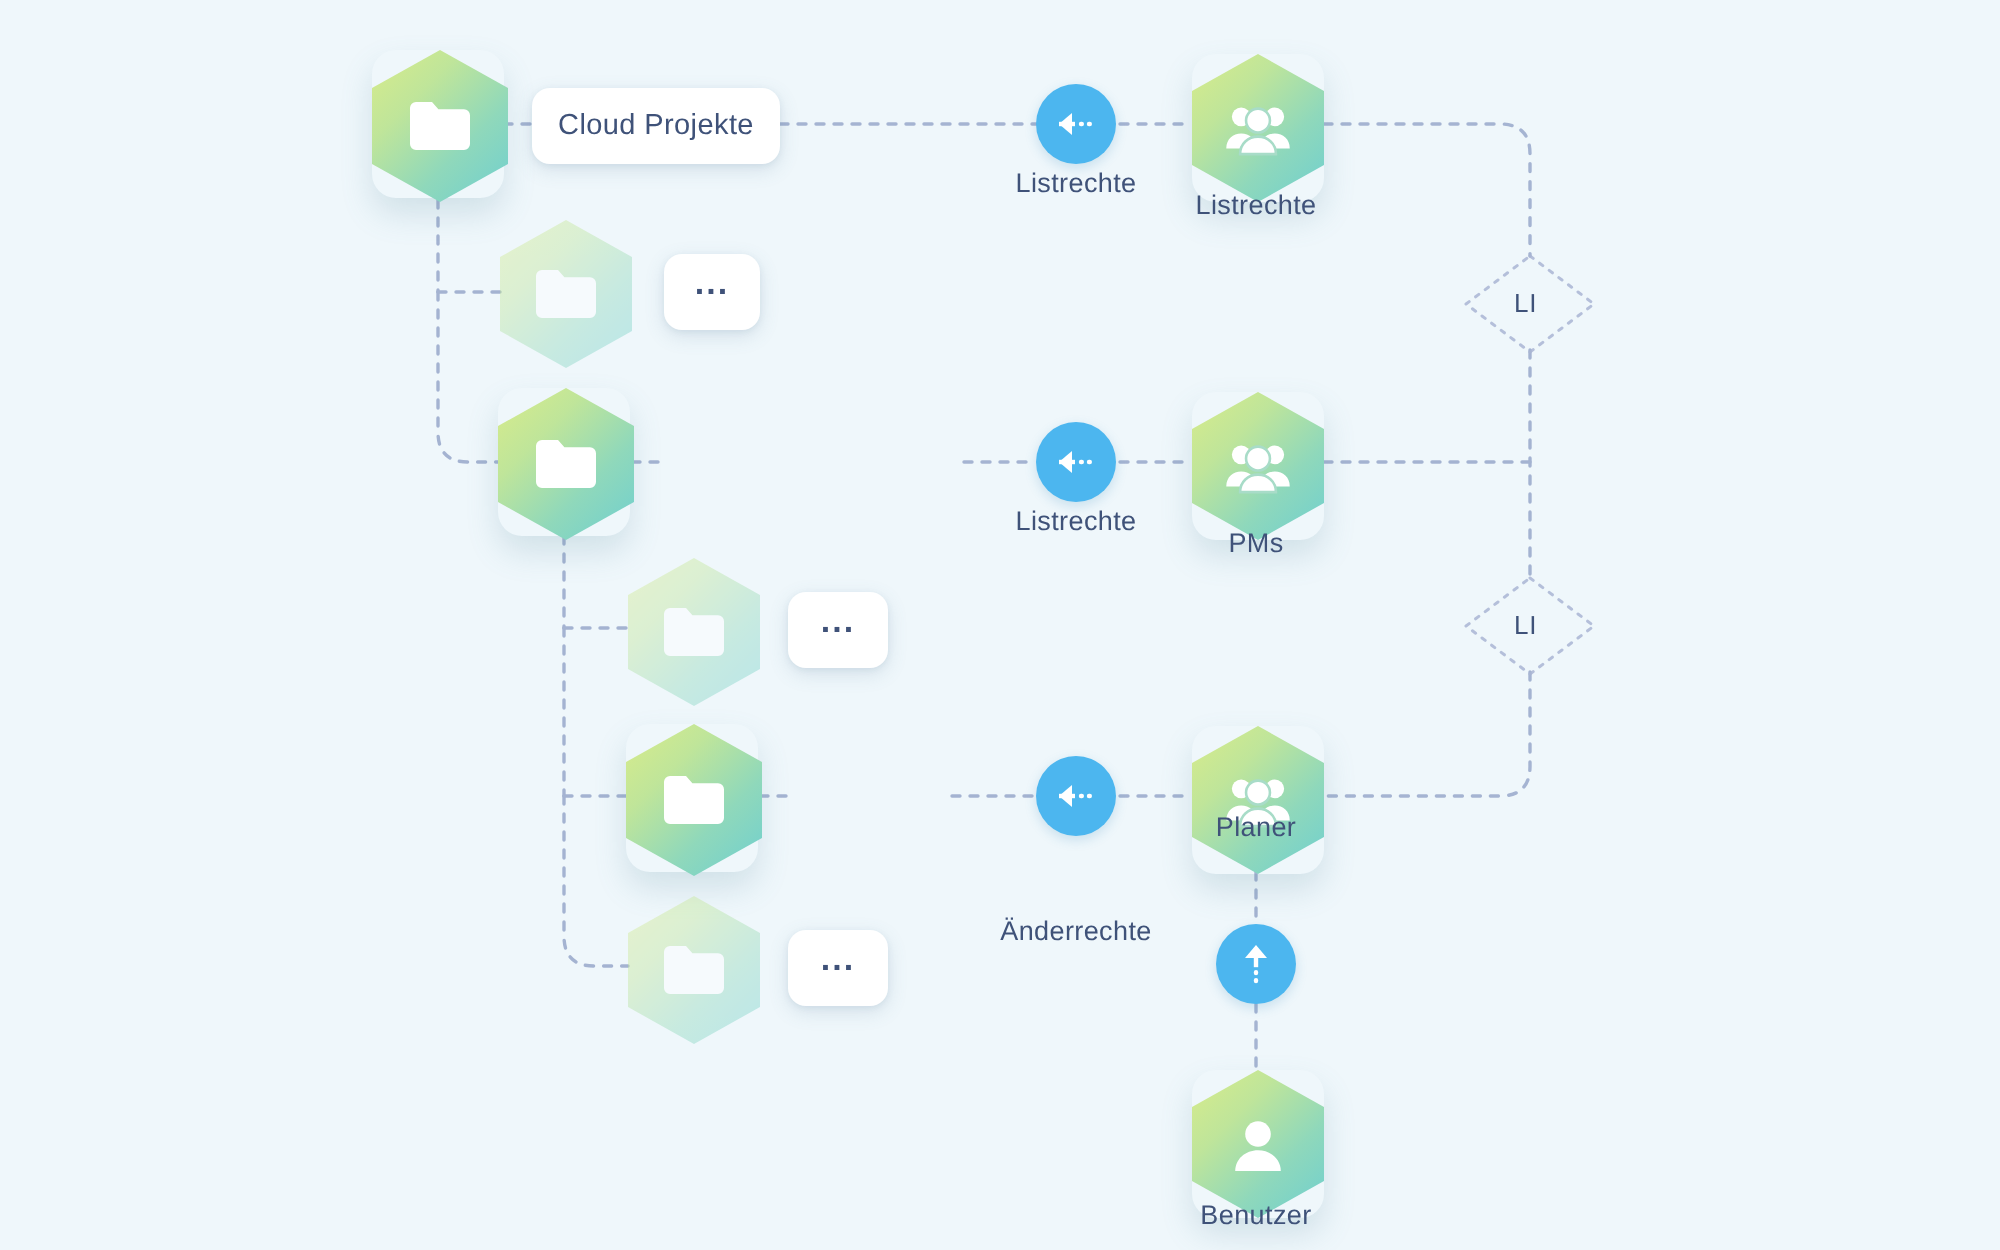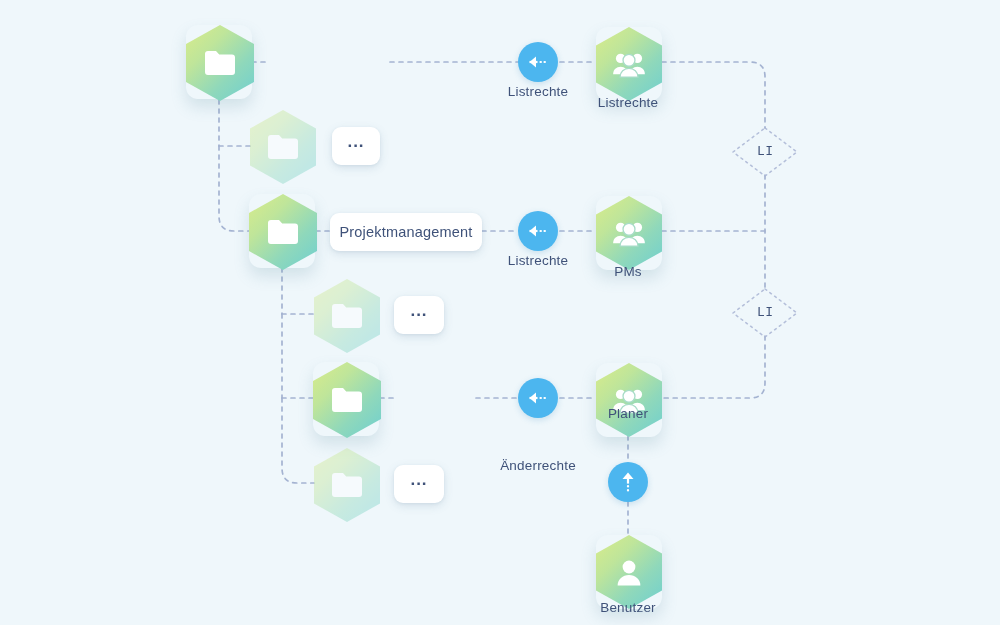--- a/index.html
+++ b/index.html
@@ -84,21 +84,20 @@
     text-align: center;
   }
 
   
   .diamond-label {
     position: absolute;
     color: #3f5279;
     font-size: 13px;
     letter-spacing: .4px;
     white-space: nowrap;
-    font-family: Liberation Mono, monospace;
   }
 </style>
 </head>
 <body>
 
 <div id="stage">
 
   <svg id="wires" viewBox="0 0 1000 625" xmlns="http://www.w3.org/2000/svg">
     <g fill="none" stroke="#8c9dc4" stroke-width="1.7" stroke-dasharray="4 5" stroke-linecap="round" opacity="0.75">
 
@@ -143,20 +142,21 @@
 
   <div class="diamond-label" style="left:757px; top:144px;">LI</div>
   <div class="diamond-label" style="left:757px; top:305px;">LI</div>
 
   <div class="hex-shadow" style="left:186px; top:25px;"></div>
   <div class="hex big" style="left:186px; top:25px;">
     <svg width="34" height="28" viewBox="0 0 34 28">
       <path d="M2 5a3 3 0 0 1 3-3h8l3.2 3.6H29a3 3 0 0 1 3 3V23a3 3 0 0 1-3 3H5a3 3 0 0 1-3-3z" fill="#ffffff"></path>
     </svg>
   </div>
+  <div class="card" style="left:266px; top:44px; width:124px;">Cloud Projekte</div>
 
   <div class="circ" style="left:518px; top:42px;">
     <svg width="22" height="14" viewBox="0 0 22 14">
       <path d="M9 1.5 L2.5 7 L9 12.5 Z" fill="#ffffff"></path>
       <rect x="2.5" y="5.9" width="8" height="2.2" fill="#ffffff"></rect>
       <rect x="12.4" y="5.9" width="2.6" height="2.2" rx="1.1" fill="#ffffff"></rect>
       <rect x="16.4" y="5.9" width="2.6" height="2.2" rx="1.1" fill="#ffffff"></rect>
     </svg>
   </div>
   <div class="lbl" style="left:488px; top:84px; width:100px;">Listrechte</div>
@@ -180,21 +180,20 @@
     </svg>
   </div>
   <div class="card dots" style="left:332px; top:127px; width:48px;">...</div>
 
   <div class="hex-shadow" style="left:249px; top:194px;"></div>
   <div class="hex big" style="left:249px; top:194px;">
     <svg width="34" height="28" viewBox="0 0 34 28">
       <path d="M2 5a3 3 0 0 1 3-3h8l3.2 3.6H29a3 3 0 0 1 3 3V23a3 3 0 0 1-3 3H5a3 3 0 0 1-3-3z" fill="#ffffff"></path>
     </svg>
   </div>
-  <div class="card" style="left:330px; top:213px; width:152px;">Projektmanagement</div>
 
   <div class="circ" style="left:518px; top:211px;">
     <svg width="22" height="14" viewBox="0 0 22 14">
       <path d="M9 1.5 L2.5 7 L9 12.5 Z" fill="#ffffff"></path>
       <rect x="2.5" y="5.9" width="8" height="2.2" fill="#ffffff"></rect>
       <rect x="12.4" y="5.9" width="2.6" height="2.2" rx="1.1" fill="#ffffff"></rect>
       <rect x="16.4" y="5.9" width="2.6" height="2.2" rx="1.1" fill="#ffffff"></rect>
     </svg>
   </div>
   <div class="lbl" style="left:488px; top:253px; width:100px;">Listrechte</div>

